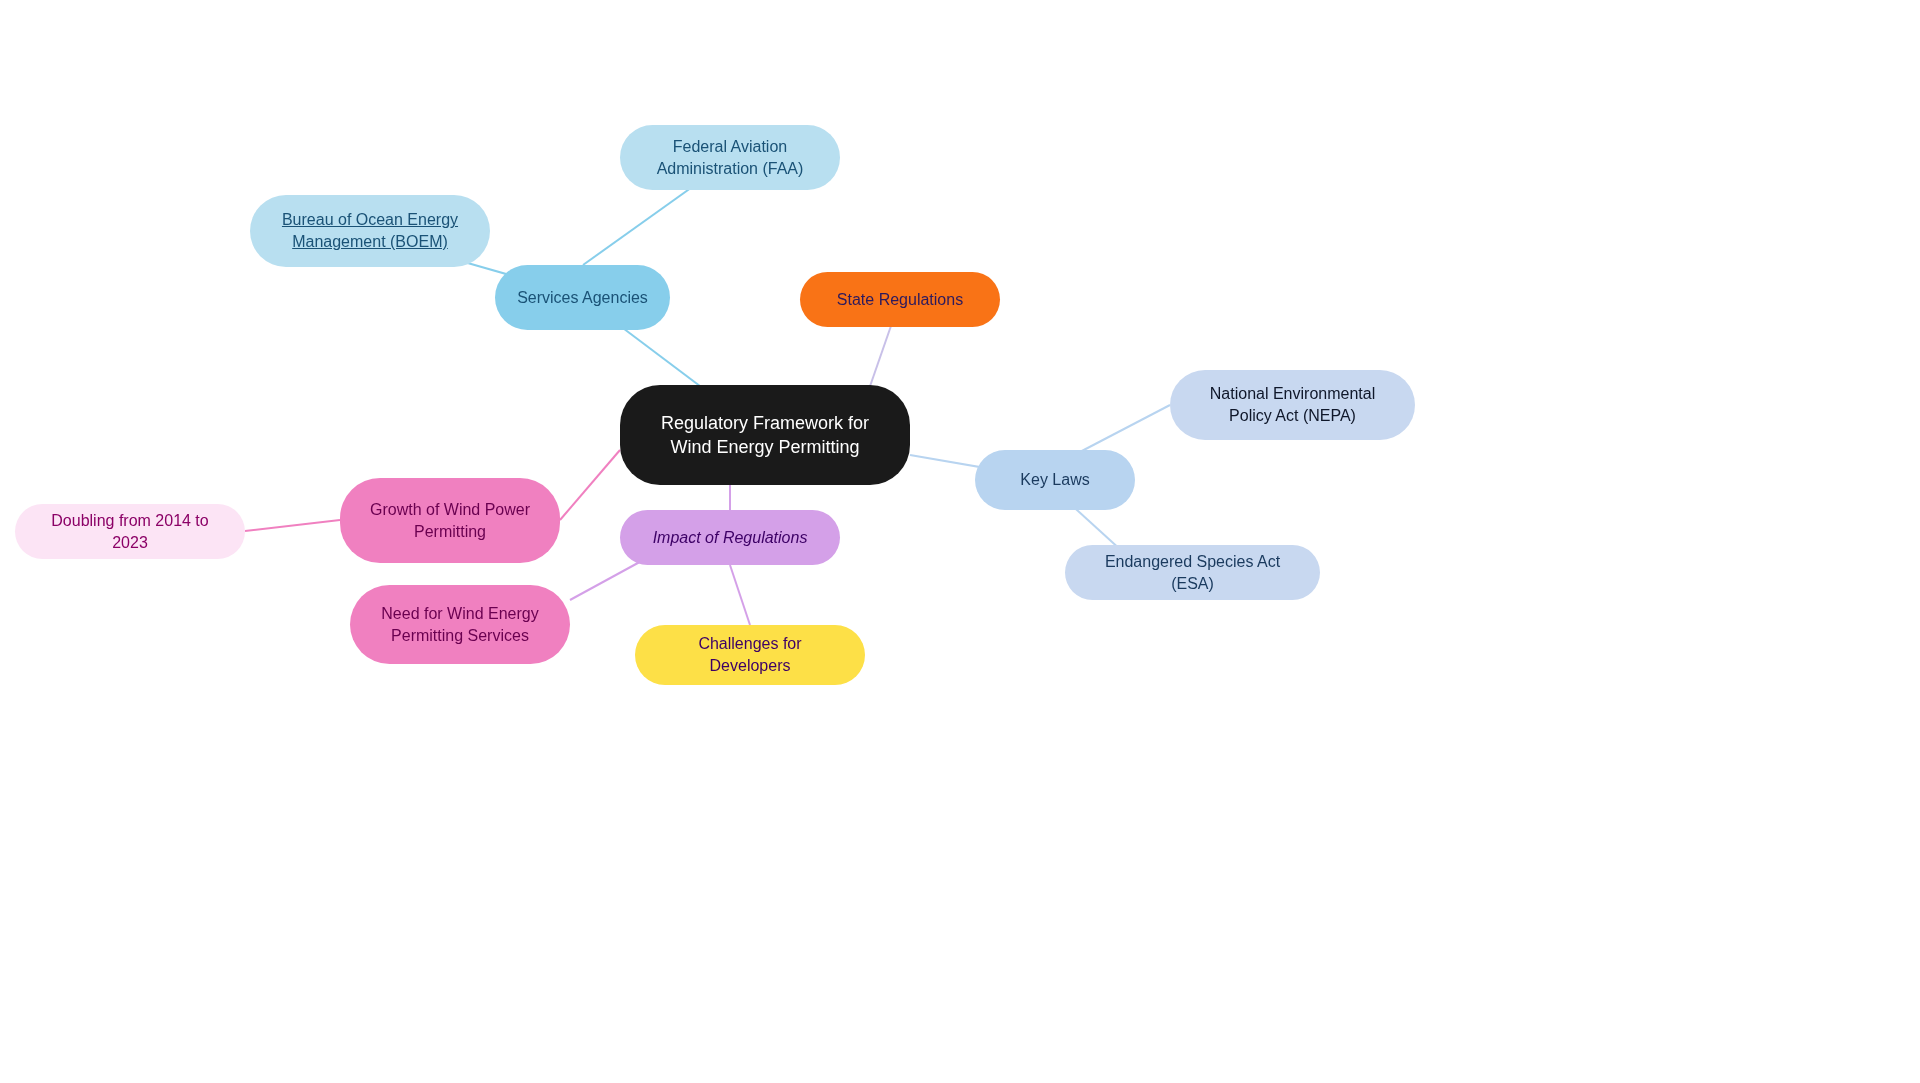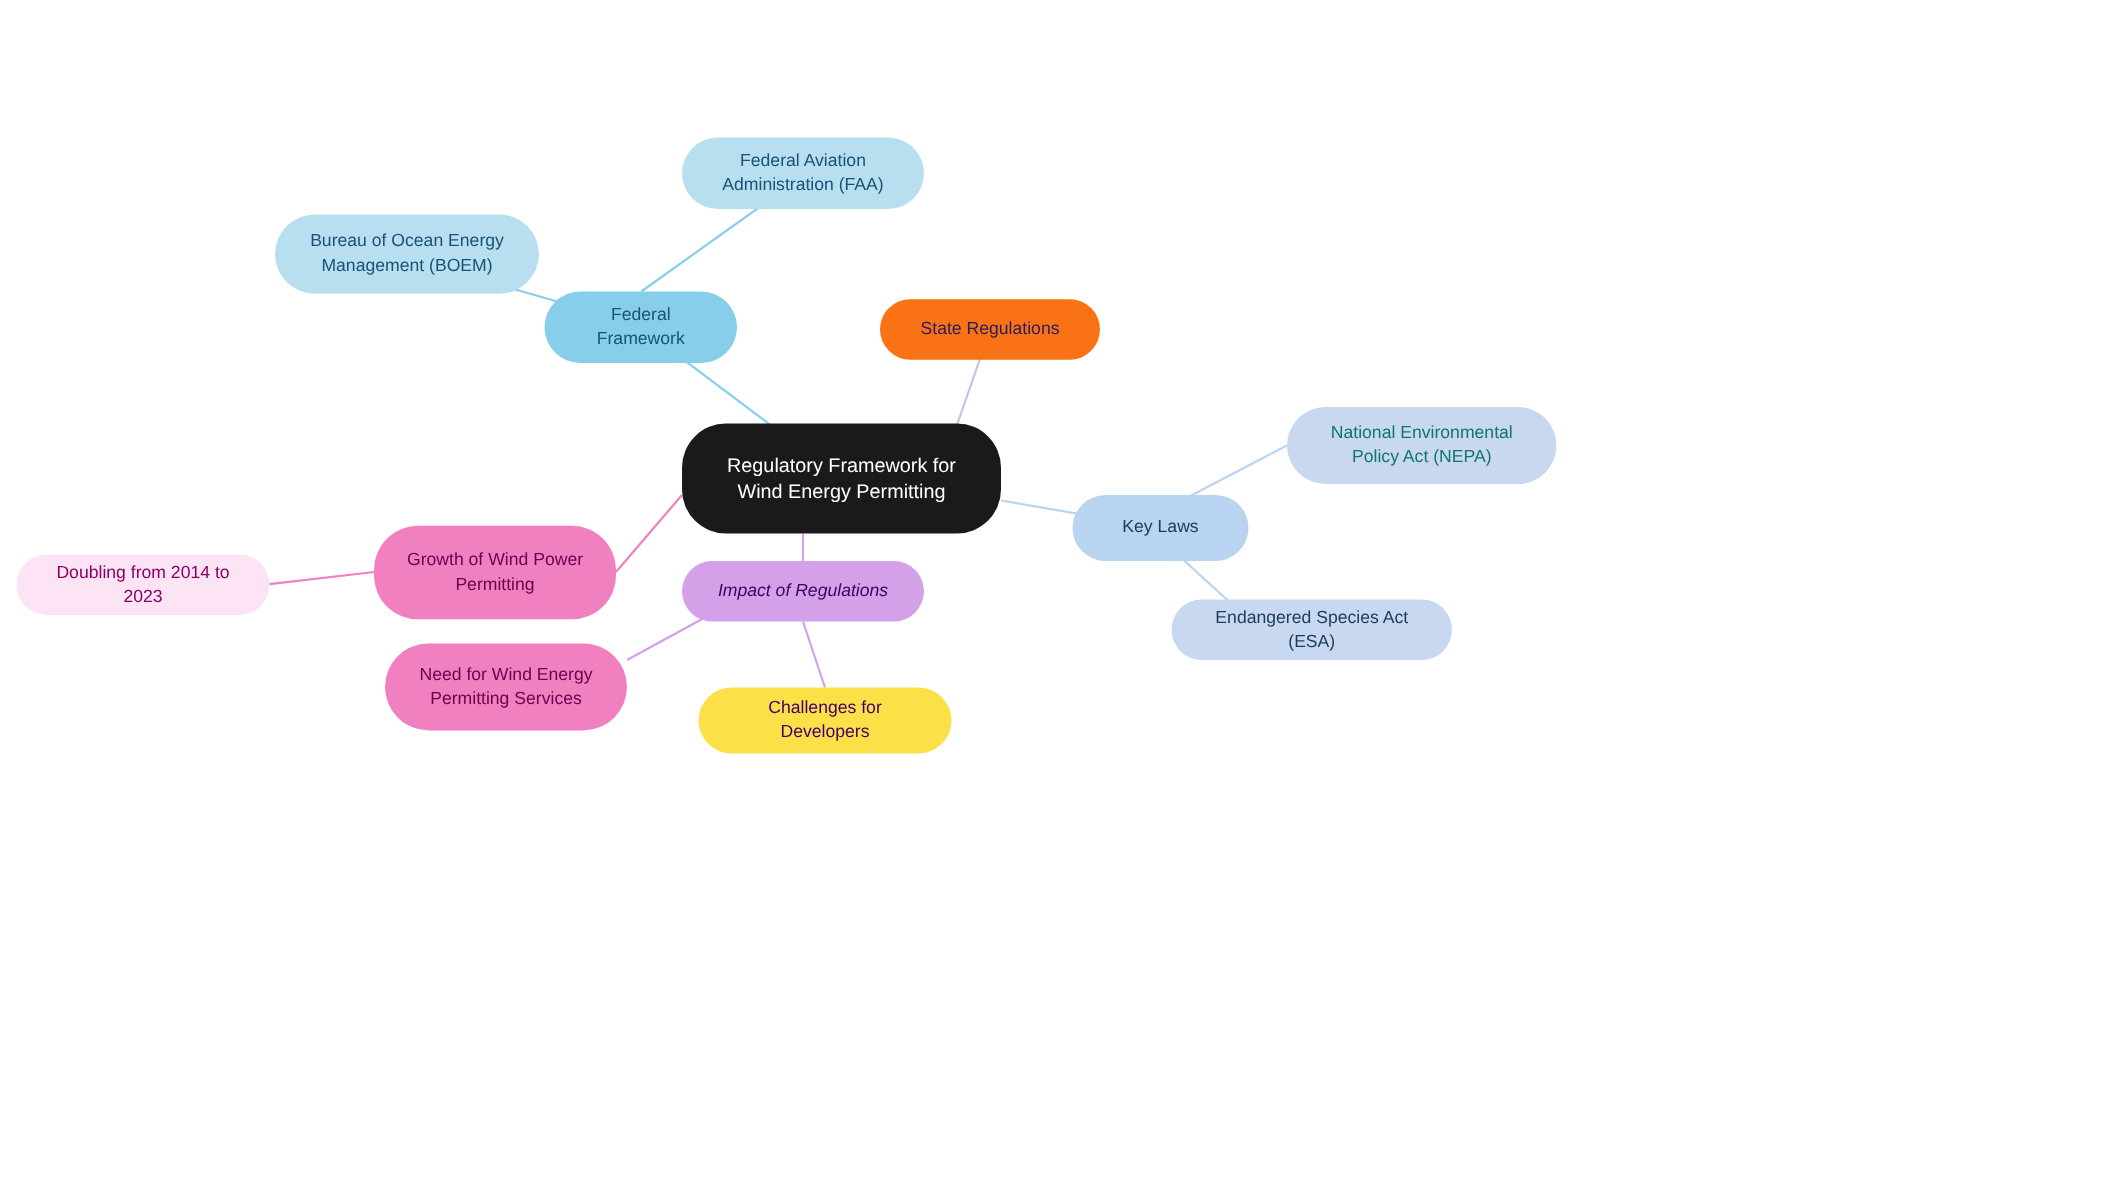--- a/index.html
+++ b/index.html
@@ -63,20 +63,21 @@
       top: 125px;
     }
 
     .node-boem {
       background: #b8dff0;
       color: #1a5276;
       width: 240px;
       height: 72px;
       left: 250px;
       top: 195px;
+      text-decoration: underline;
     }
 
     .node-state-regs {
       background: #f97316;
       color: #2c1a5e;
       width: 200px;
       height: 55px;
       left: 800px;
       top: 272px;
     }
@@ -85,21 +86,21 @@
       background: #b8d4f0;
       color: #1a3a5e;
       width: 160px;
       height: 60px;
       left: 975px;
       top: 450px;
     }
 
     .node-nepa {
       background: #c8d8f0;
-      color: #0f766e;
+      color: #0f172a;
       width: 245px;
       height: 70px;
       left: 1170px;
       top: 370px;
     }
 
     .node-esa {
       background: #c8d8f0;
       color: #1a3a5e;
       width: 255px;
@@ -182,21 +183,21 @@
   <line x1="680" y1="540" x2="570" y2="600" stroke="#d4a0e8" stroke-width="2"></line>
 
   <line x1="730" y1="565" x2="750" y2="625" stroke="#d4a0e8" stroke-width="2"></line>
 </svg>
 
 <div class="node node-center">
   <span>Regulatory Framework for Wind Energy Permitting</span>
 </div>
 
 <div class="node node-federal-agencies">
-  <span>Federal Framework</span>
+  <span>Services Agencies</span>
 </div>
 
 <div class="node node-faa">
   <span>Federal Aviation Administration (FAA)</span>
 </div>
 
 <div class="node node-boem">
   <span>Bureau of Ocean Energy Management (BOEM)</span>
 </div>
 

